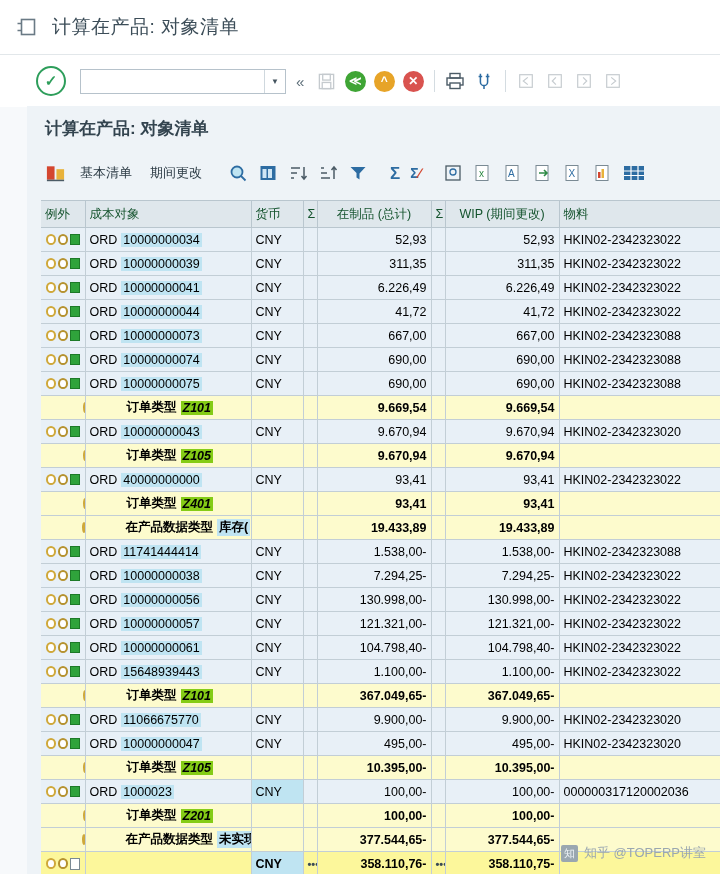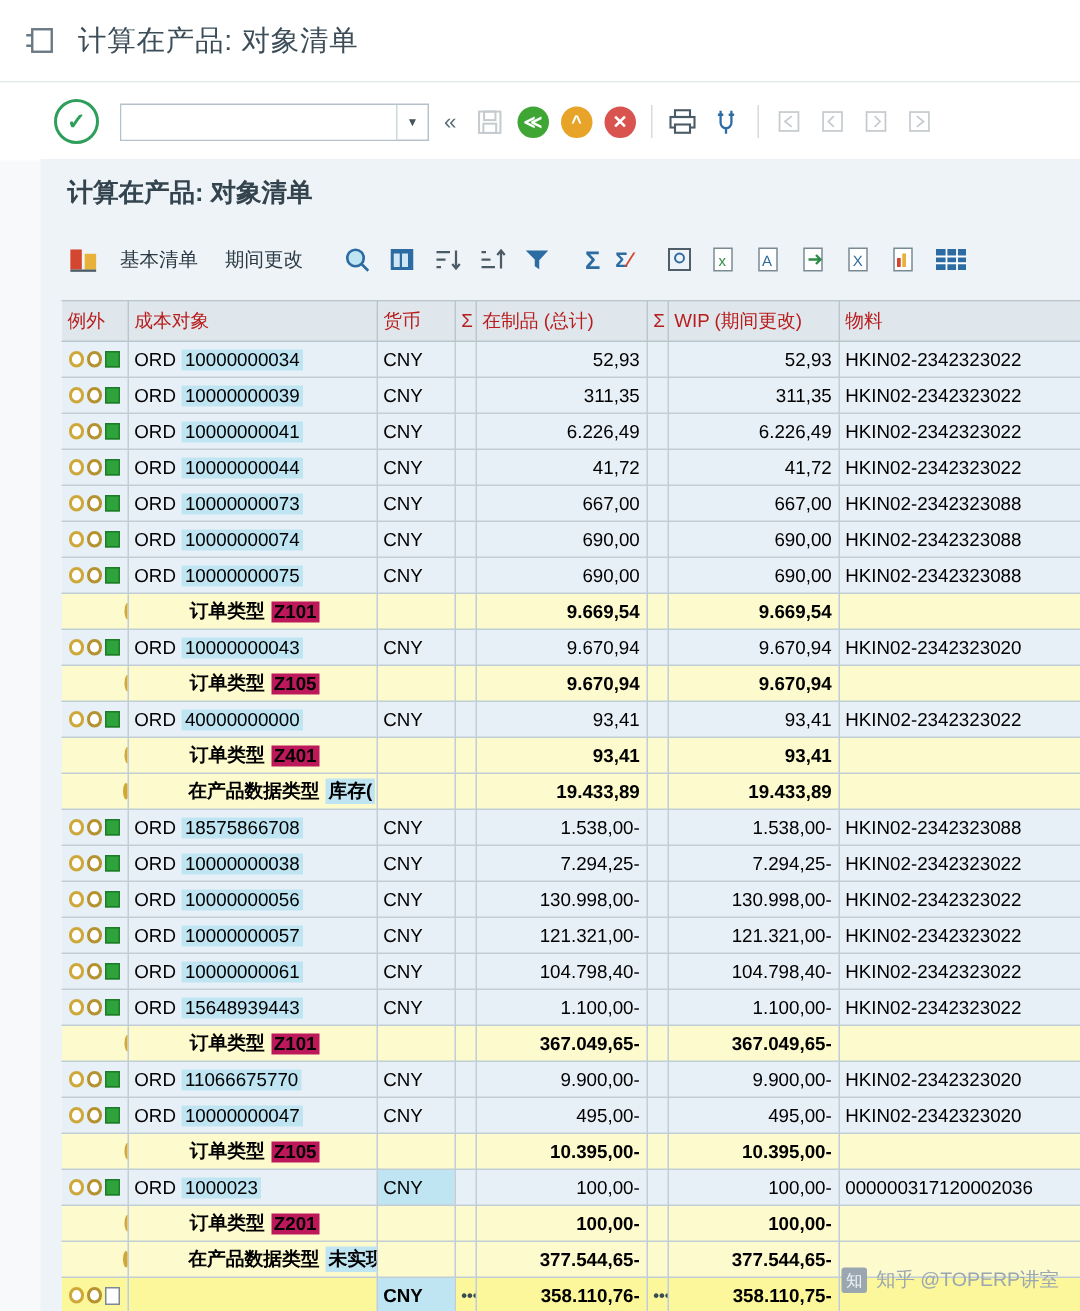--- a/index.html
+++ b/index.html
@@ -189,28 +189,28 @@
     border-collapse: collapse;
     table-layout: fixed;
     font-size: 12.5px;
   }
   .grid th {
     background: #dfe7ec;
     border: 1px solid #b9c6ce;
     border-left: none;
     height: 26px;
     font-weight: normal;
-    color: #b91c1c;
+    color: #14532d;
     text-align: left;
     padding: 0 4px;
     font-size: 12.5px;
     white-space: nowrap;
     overflow: hidden;
   }
-  .grid th.num { text-align: left; }
+  .grid th.num { text-align: center; }
   .grid td {
     border-bottom: 1px solid #c2ced6;
     border-right: 1px solid #c2ced6;
     height: 23px;
     padding: 0 4px;
     white-space: nowrap;
     overflow: hidden;
     font-size: 12.5px;
   }
   .col-exc { width: 44px; }
@@ -233,21 +233,21 @@
   .obj-cell {
     display: flex;
     align-items: center;
     gap: 4px;
     text-align: right;
   }
   .obj-key {
     background: #bfe4f2;
     padding: 0 2px;
   }
-  .sub .obj-cell .obj-key { background: #be185d; }
+  .sub .obj-cell .obj-key { background: #84cc16; font-style: italic; }
 
   .ico-exc {
     display: flex;
     align-items: center;
     gap: 2px;
     padding-left: 1px;
   }
   .ring {
     width: 11px; height: 11px; border-radius: 50%;
     border: 2px solid #cfa83a;
@@ -783,21 +783,21 @@
             <td>
               <span class="ico-exc">
                 <span class="ring"></span>
                 <span class="ring ring2"></span>
                 <span class="sq-green"></span>
               </span>
             </td>
             <td>
               <span class="obj-cell">
                 <span>ORD</span>
-                <span class="obj-key">18575866708</span>
+                <span class="obj-key">11741444414</span>
               </span>
             </td>
             <td>CNY</td>
             <td class="sig"></td>
             <td class="num">1.538,00-</td>
             <td class="sig"></td>
             <td class="num">1.538,00-</td>
             <td>HKIN02-2342323088</td>
           </tr>
           <tr class="normal">

